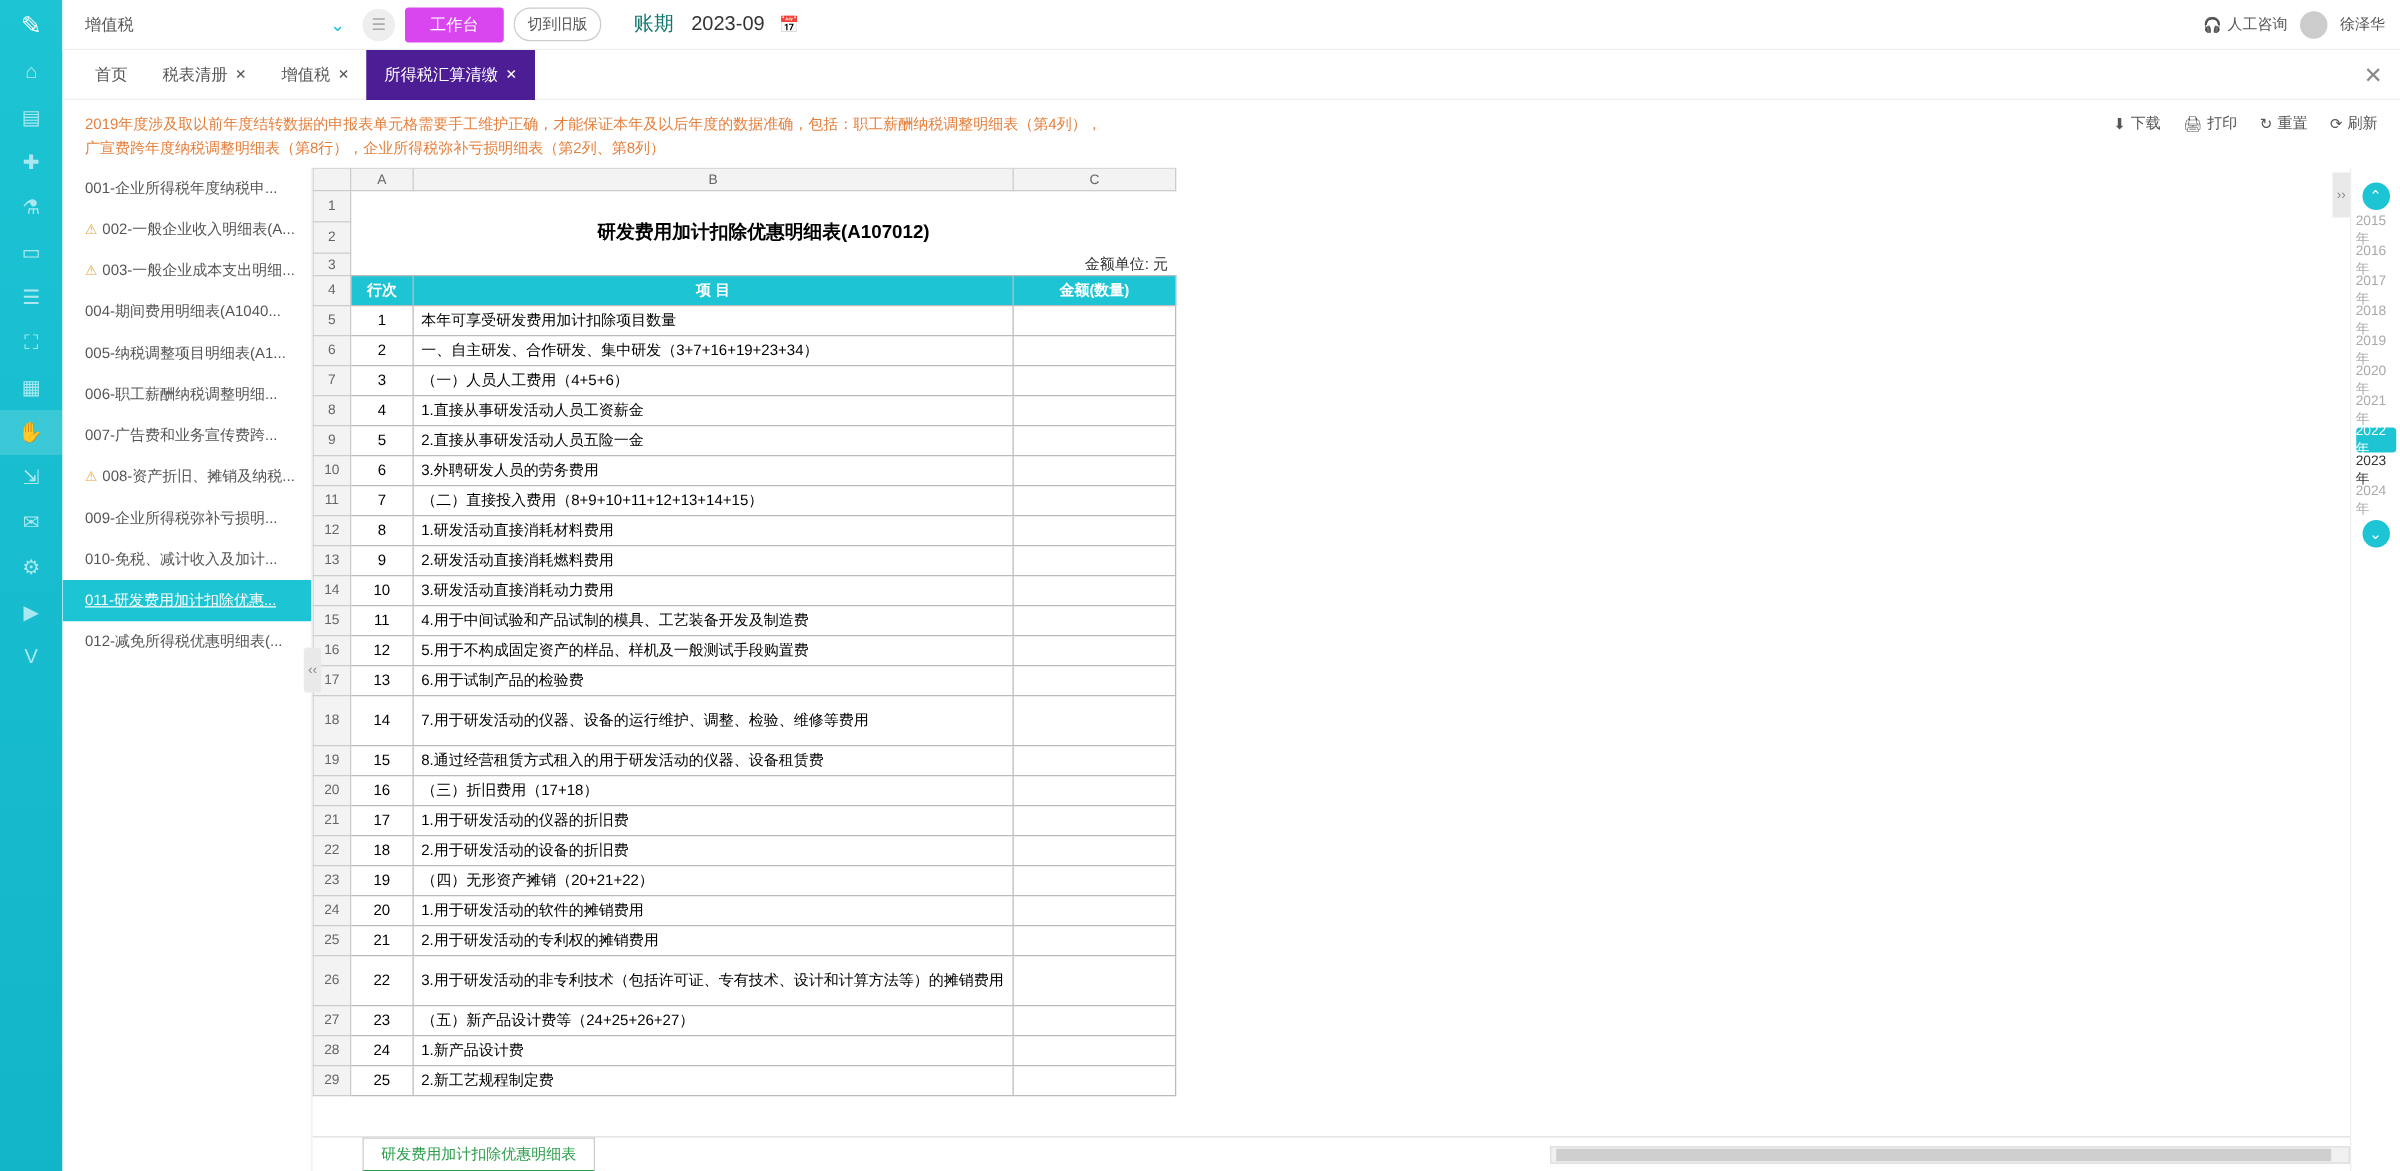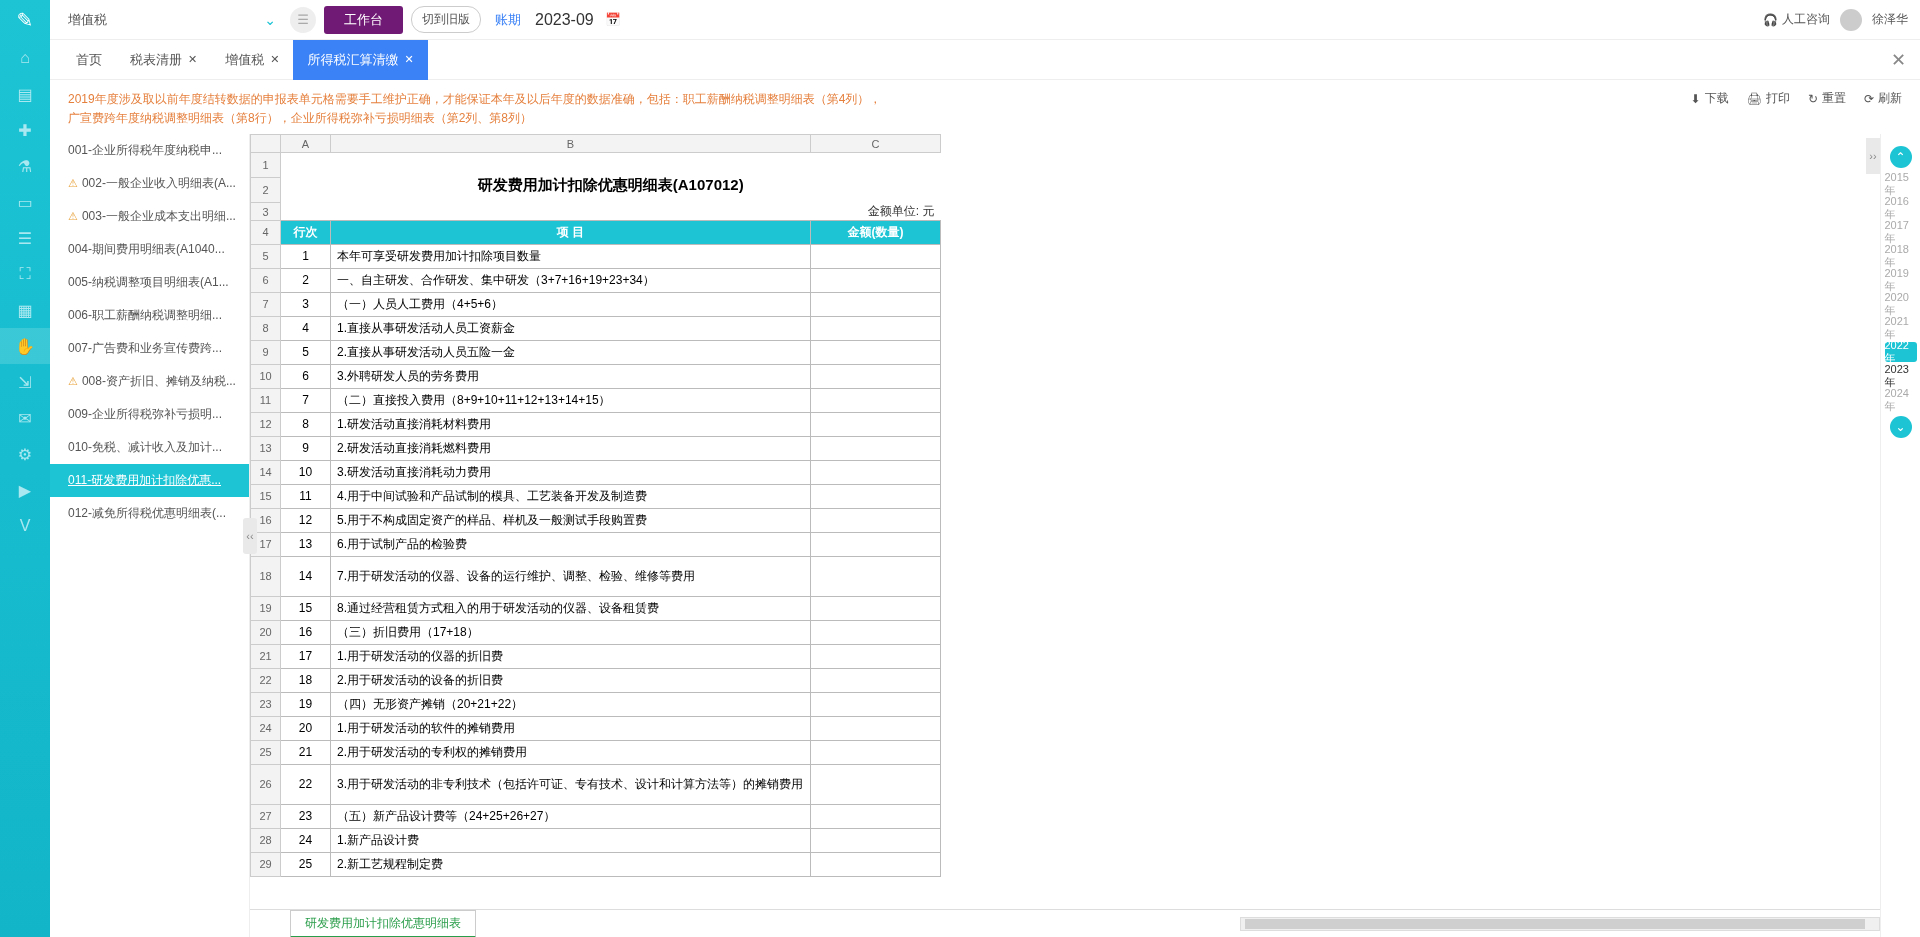--- a/index.html
+++ b/index.html
@@ -7,31 +7,31 @@
 .app { display: flex; height: 937px; width: 1920px; }
 .leftbar { width: 50px; background: linear-gradient(180deg,#1cc4d4,#12b5c8); display: flex; flex-direction: column; align-items:center; padding-top: 0; }
 .logo { width: 50px; height: 40px; display:flex; align-items:center; justify-content:center; color:#fff; font-size:20px; }
 .nav-icon { width:50px; height:36px; display:flex; align-items:center; justify-content:center; color:#a9e8f0; font-size:16px; cursor:pointer; }
 .nav-icon.active { background: rgba(255,255,255,0.15); color:#fff; }
 .main { flex:1; display:flex; flex-direction:column; background:#fff; }
 .topbar { height:40px; display:flex; align-items:center; padding: 0 12px; border-bottom:1px solid #eee; background:#fff; gap:8px; }
 .dropdown { width:220px; display:flex; align-items:center; color:#555; font-size:13px; padding:0 6px; }
 .dropdown-caret { margin-left:auto; color:#1cc4d4; font-size:14px; }
 .round-icon { width:26px;height:26px;border-radius:50%;background:#eee;display:flex;align-items:center;justify-content:center;color:#aaa;font-size:13px; }
-.btn-primary { background:#701a75;color:#fff;border:none;border-radius:3px;padding:5px 20px;font-size:13px;cursor:pointer; }
+.btn-primary { background:#d946ef;color:#fff;border:none;border-radius:3px;padding:5px 20px;font-size:13px;cursor:pointer; }
 .btn-outline { background:#fff;border:1px solid #ccc;border-radius:13px;padding:4px 10px;font-size:12px;color:#555;cursor:pointer; }
-.period-label { font-size:13px; color:#3b82f6; margin-left:6px; }
+.period-label { font-size:16px; color:#0f766e; margin-left:18px; }
 .period-val { font-size:16px; color:#333; margin-left:6px; }
 .cal-icon { color:#1cc4d4; font-size:13px; margin-left:4px; }
 .top-right { margin-left:auto; display:flex; align-items:center; gap:10px; font-size:12px; color:#555; }
 .consult { display:flex; align-items:center; gap:4px; cursor:pointer; }
 .avatar { width:22px;height:22px;border-radius:50%;background:#ccc; }
 .tabs { height:40px; display:flex; align-items:center; padding:0 12px; border-bottom:1px solid #eee; font-size:13px; position:relative; }
 .tab { padding: 0 14px; height:40px; display:flex; align-items:center; color:#555; cursor:pointer; gap:6px; }
-.tab.active { background:#3b82f6; color:#fff; }
+.tab.active { background:#4c1d95; color:#fff; }
 .tab-close { font-size:11px; cursor:pointer; }
 .tabs-close-all { position:absolute; right:14px; font-size:18px; color:#888; cursor:pointer; }
 .notice-bar { display:flex; padding:10px 18px 6px; align-items:flex-start; }
 .notice-text { color:#e57f3c; font-size:12px; line-height:1.6; max-width:820px; }
 .toolbar { margin-left:auto; display:flex; gap:18px; font-size:12px; color:#555; }
 .tool-btn { display:flex; align-items:center; gap:4px; cursor:pointer; }
 .content { flex:1; display:flex; overflow:hidden; position:relative; }
 .sidetree { width:200px; border-right:1px solid #eee; overflow-y:auto; font-size:12px; }
 .tree-item { padding:8px 10px 8px 18px; white-space:nowrap; overflow:hidden; text-overflow:ellipsis; color:#555; cursor:pointer; display:flex; align-items:center; gap:4px; }
 .tree-item.selected { background:#1cc4d4; color:#fff;text-decoration:underline; }

